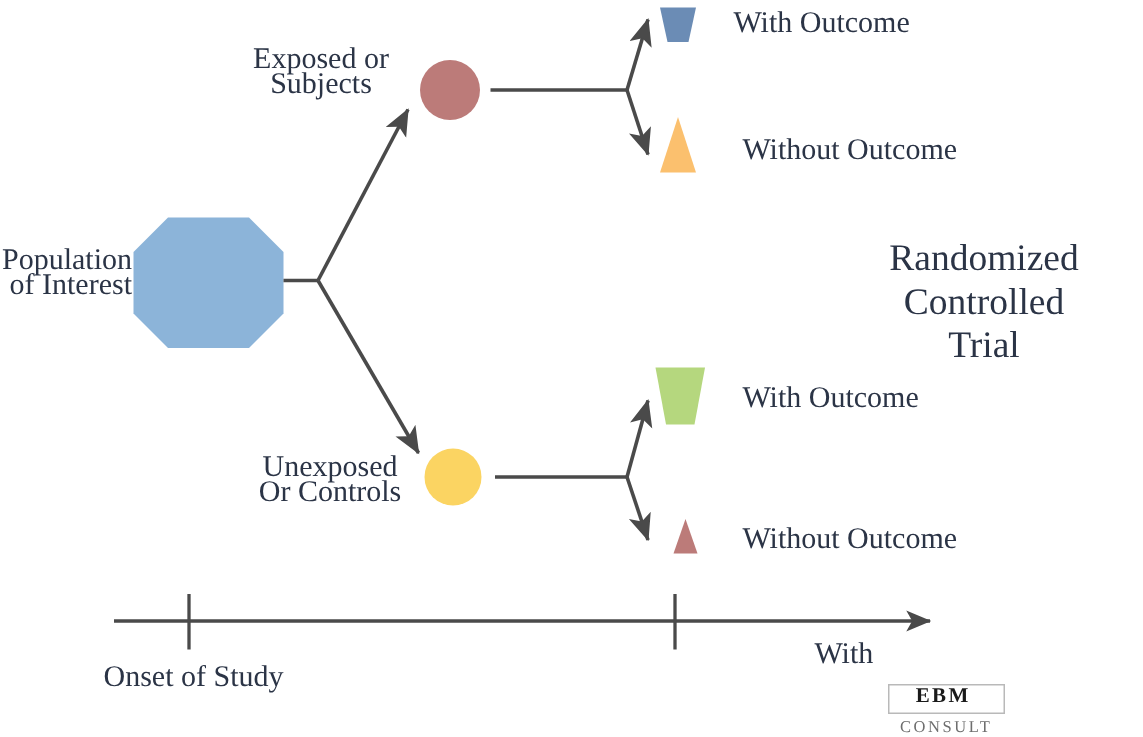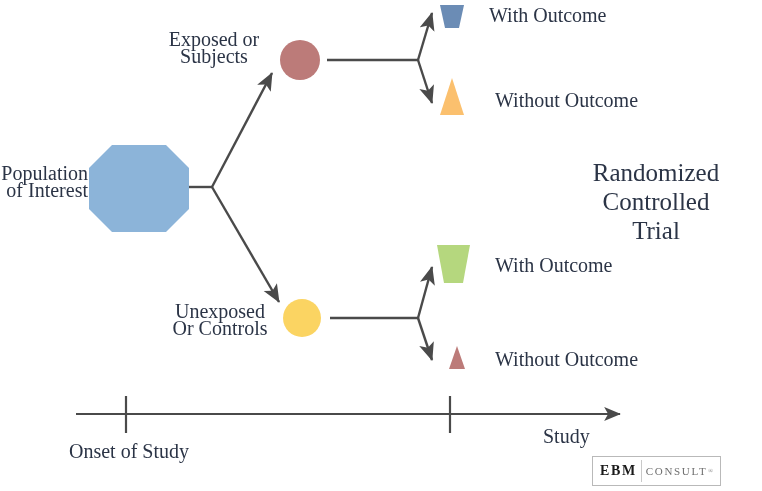--- a/index.html
+++ b/index.html
@@ -47,27 +47,28 @@
     line-height: 29px;
     color: #2b3446;
     white-space: pre-line;
   }
 
   
   #brand-logo {
     position: absolute;
     left: 592px;
     top: 456px;
-    height: 30px;
+    height: 20px;
     box-sizing: border-box;
     border: 1px solid #b9b9b9;
     background: #ffffff;
     display: flex;
     align-items: center;
     padding: 0 7px;
+    flex-direction: column;
   }
   #brand-logo .brand-ebm {
     font-family: "Liberation Serif", "DejaVu Serif", serif;
     font-weight: bold;
     font-size: 14px;
     letter-spacing: 1.6px;
     color: #1a1a1a;
     padding-right: 4px;
   }
   #brand-logo .brand-sep {
@@ -154,21 +155,21 @@
   <div class="lbl" style="left:495px; top:257px;">With Outcome</div>
 
   <div class="lbl" style="left:495px; top:351px;">Without Outcome</div>
 
   <div id="page-title">Randomized
 Controlled
 Trial</div>
 
   <div class="lbl" style="left:69px; top:443px;text-align:center;">Onset of Study</div>
 
-  <div class="lbl" style="left:543px; top:428px;">Study</div>
+  <div class="lbl" style="left:543px; top:428px;">With</div>
 
   <div id="brand-logo">
     <span class="brand-ebm">EBM</span>
     <span class="brand-sep"></span>
     <span class="brand-consult">CONSULT</span>
     <span class="brand-reg">®</span>
   </div>
 
 </div>
 

